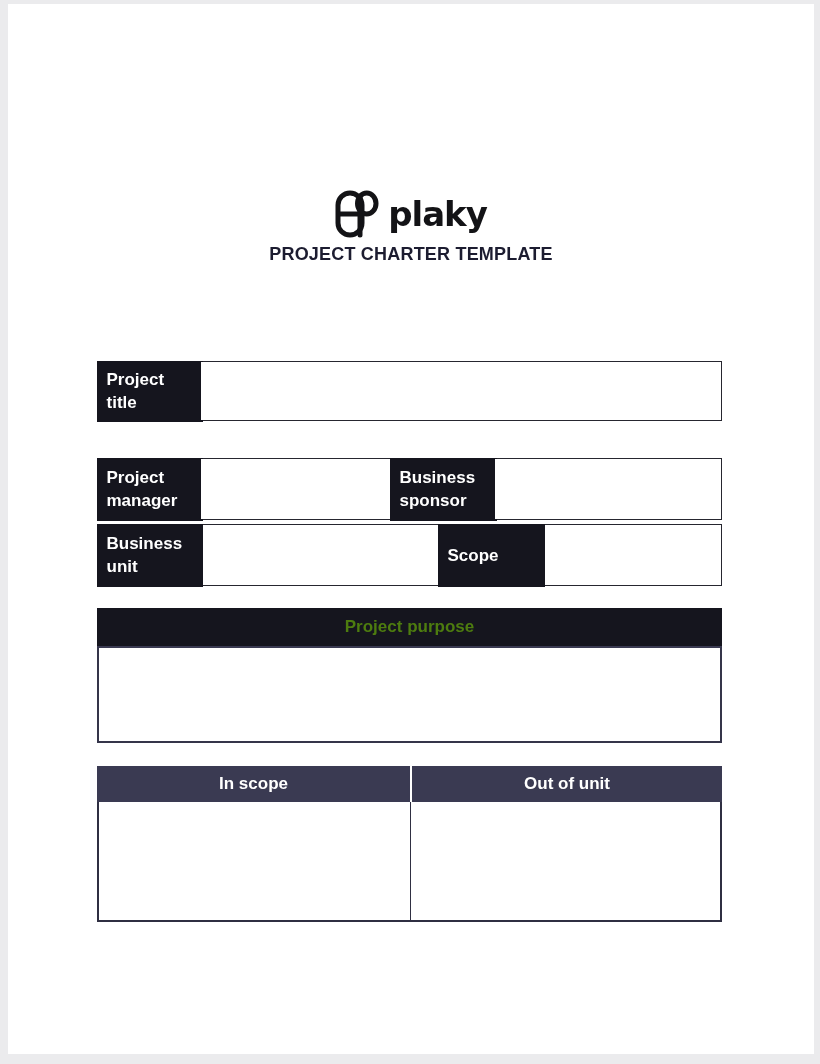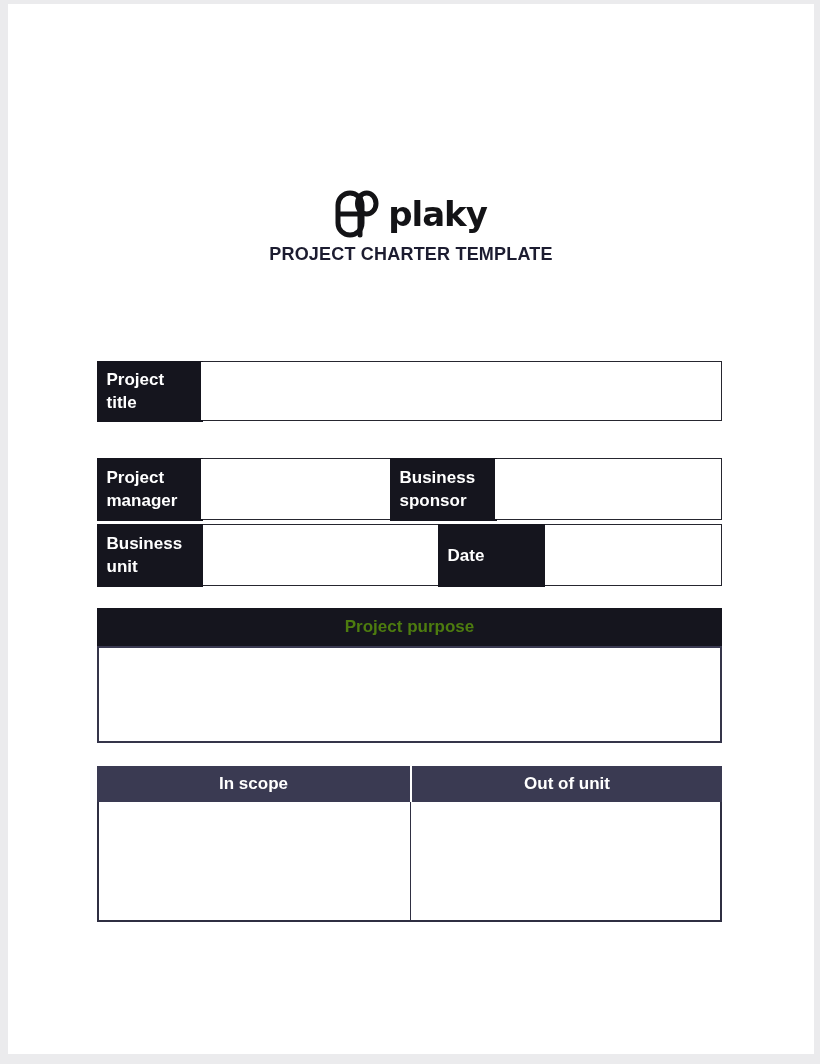--- a/index.html
+++ b/index.html
@@ -118,21 +118,21 @@
     <div class="tbl row2 content-block">
       <div class="cell dark w-label">Project manager</div>
       <div class="cell value w-val1"></div>
       <div class="cell dark w-label2">Business sponsor</div>
       <div class="cell value value-flex"></div>
     </div>
 
     <div class="tbl row3 content-block">
       <div class="cell dark w-label">Business unit</div>
       <div class="cell value w-val1"></div>
-      <div class="cell dark w-label2">Date</div>
+      <div class="cell dark w-label2">Scope</div>
       <div class="cell value value-flex"></div>
     </div>
 
     <div class="section purpose content-block">
       <div class="sec-header">Project purpose</div>
       <div class="purpose-body"></div>
     </div>
 
     <div class="section scope content-block">
       <div class="sub-row">

